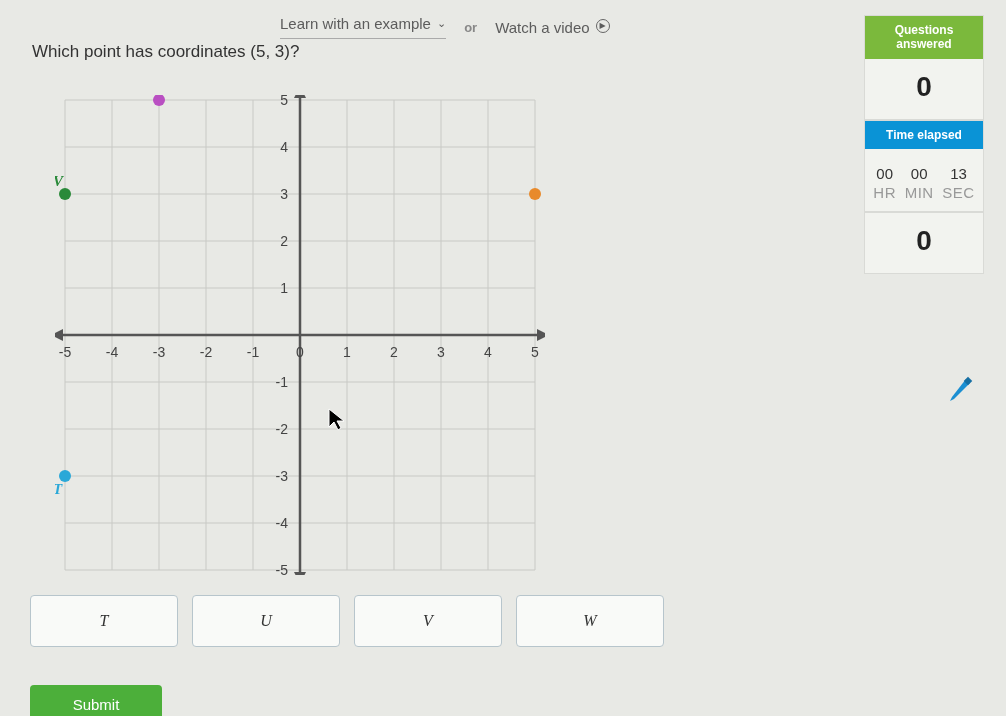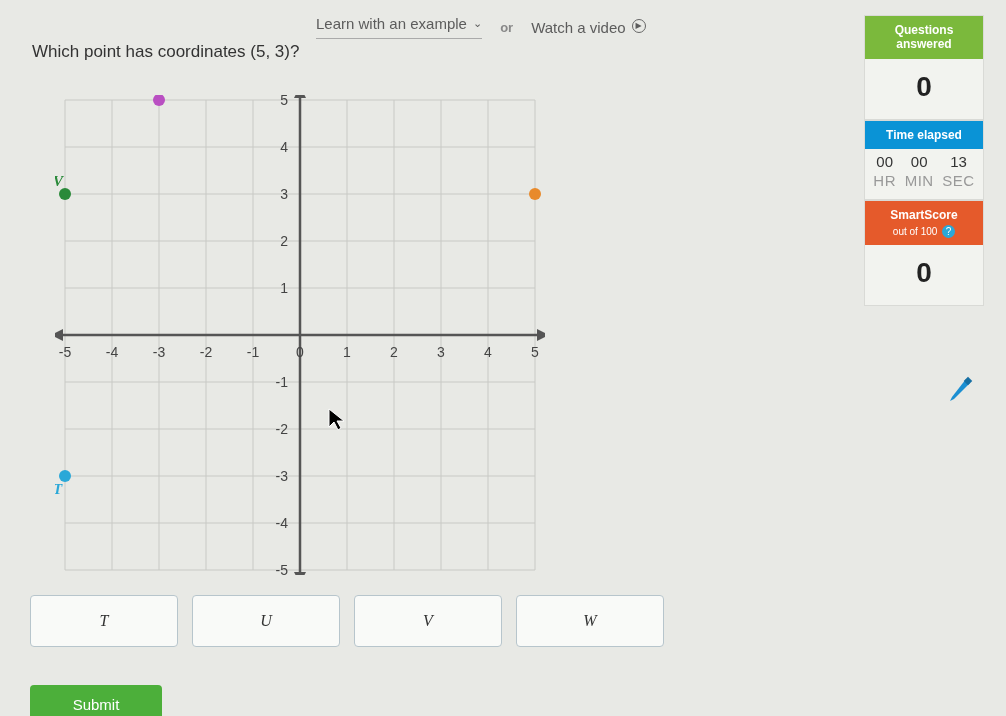--- a/index.html
+++ b/index.html
@@ -13,21 +13,20 @@
   }
   .top-links {
     position: absolute;
     top: 15px;
     left: 280px;
     display: flex;
     align-items: center;
     gap: 18px;
     color: #5c5c5c;
     font-size: 15px;
-    margin-left: 36px;
   }
   .learn-link {
     border-bottom: 1px solid #aaa;
     padding-bottom: 6px;
     cursor: pointer;
     display: flex;
     align-items: center;
     gap: 6px;
   }
   .or { color: #888; font-size: 13px; font-weight: bold; }
@@ -109,21 +108,21 @@
   }
   .hdr-green { background: #7bb93c; }
   .hdr-blue  { background: #0a93d6; }
   .hdr-orange{ background: #e55a2b; position: relative;}
   .big-val {
     font-size: 28px; font-weight: bold;
     color: #222; padding: 12px 0 6px;
   }
   .time-row {
     display: flex; justify-content: space-around;
-    padding: 4px 4px 0;
+    padding: 16px 4px 0;
   }
   .time-cell { text-align: center; }
   .time-num { font-size: 15px; color: #333; }
   .time-lbl { font-size: 15px; color: #999; margin-top: 2px; letter-spacing: 0.5px;}
   .ss-sub { font-size: 10px; font-weight: normal; display: block; margin-top: 2px;}
   .help-dot {
     display: inline-block; width: 13px; height: 13px;
     background: #2aa8d8; color: #fff; border-radius: 50%;
     font-size: 10px; line-height: 13px; margin-left: 2px;
   }
@@ -247,27 +246,20 @@
         <div class="time-num">00</div>
         <div class="time-lbl">MIN</div>
       </div>
       <div class="time-cell">
         <div class="time-num">13</div>
         <div class="time-lbl">SEC</div>
       </div>
     </div>
   </div>
   <div class="side-block">
-    <div class="side-header hdr-orange">
-      <span>SmartScore</span>
-      <span class="ss-sub">
-        <span>out of 100</span>
-        <span class="help-dot">?</span>
-      </span>
-    </div>
     <div class="big-val">0</div>
   </div>
 </div>
 
 <div class="pencil">
   <svg width="30" height="30" viewBox="0 0 30 30">
     <polygon points="4,26 8,24 24,8 20,4 6,22" fill="#1b8fd2"></polygon>
     <rect x="19" y="3" width="6" height="6" transform="rotate(45 22 6)" fill="#166fa3"></rect>
   </svg>
 </div>

